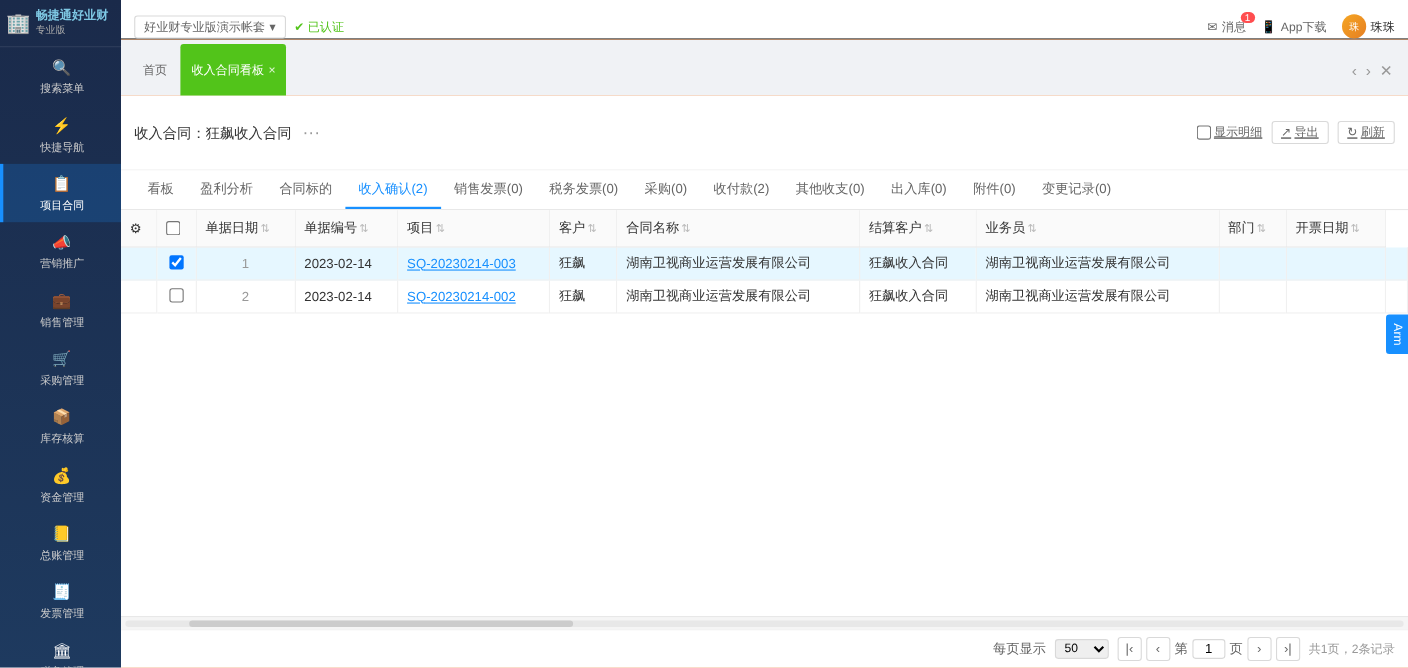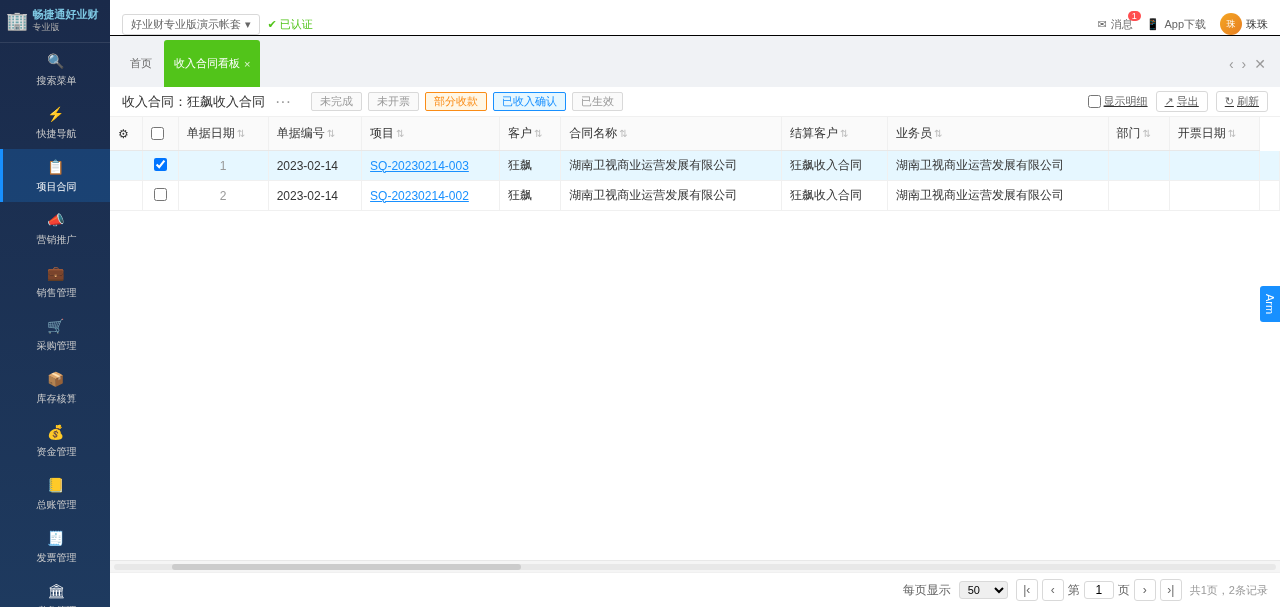--- a/index.html
+++ b/index.html
@@ -38,21 +38,21 @@
     .home-tab { font-size: 11px; color: #666; cursor: pointer; padding: 4px 8px; }
     .page-tab { background: #52c41a; color: #fff; padding: 16px 10px; border-radius: 3px 3px 0 0; font-size: 11px; cursor: pointer; display: flex; align-items: center; gap: 4px; }
     .page-tab .close { cursor: pointer; opacity: 0.8; }
     .tab-nav-icons { margin-left: auto; display: flex; gap: 4px; }
     .tab-nav-icons span { cursor: pointer; color: #999; font-size: 14px; padding: 0 2px; }
 
     
     .page-content { flex: 1; background: #fff; margin: 0; overflow: hidden; display: flex; flex-direction: column; }
 
     
-    .contract-header { padding: 4px 12px; border-bottom: 1px solid #f0f0f0; display: flex; align-items: center; gap: 10px; }
+    .contract-header { padding: 23px 12px; border-bottom: 1px solid #f0f0f0; display: flex; align-items: center; gap: 10px; }
     .contract-title { font-size: 13px; font-weight: 500; }
     .contract-more { color: #999; cursor: pointer; font-size: 16px; }
     .status-tags { display: flex; gap: 6px; margin-left: 10px; }
     .status-tag { padding: 1px 8px; border-radius: 2px; font-size: 11px; border: 1px solid; cursor: pointer; }
     .status-tag.incomplete { border-color: #d9d9d9; color: #999; background: #fafafa; }
     .status-tag.no-invoice { border-color: #d9d9d9; color: #999; background: #fafafa; }
     .status-tag.partial { border-color: #fa8c16; color: #fa8c16; background: #fff7e6; }
     .status-tag.confirmed { border-color: #1890ff; color: #1890ff; background: #e6f7ff; }
     .status-tag.effective { border-color: #d9d9d9; color: #999; background: #fafafa; }
     .header-actions { margin-left: auto; display: flex; gap: 8px; text-decoration: underline; }
@@ -202,43 +202,50 @@
         <span>›</span>
         <span>✕</span>
       </div>
     </div>
 
     <div class="page-content">
 
       <div class="contract-header">
         <span class="contract-title">收入合同：狂飙收入合同</span>
         <span class="contract-more">···</span>
-        <div class="status-tags" id="status-tags-container">
-            <span class="status-tag incomplete">未完成</span>
-            <span class="status-tag no-invoice">未开票</span>
-            <span class="status-tag partial">部分收款</span>
-            <span class="status-tag confirmed">已收入确认</span>
-            <span class="status-tag effective">已生效</span>
-          </div>
         <div class="header-actions">
           <label style="display:flex;align-items:center;gap:3px;font-size:11px;color:#666;cursor:pointer;">
             <input type="checkbox" style="">
             <span>显示明细</span>
           </label>
           <button class="header-btn">
             <span>↗</span>
             <span>导出</span>
           </button>
           <button class="header-btn">
             <span>↻</span>
             <span>刷新</span>
           </button>
         </div>
       </div>
 
+      <div class="sub-tabs" id="sub-tabs-container">
+          <div class="sub-tab">看板</div>
+          <div class="sub-tab">盈利分析</div>
+          <div class="sub-tab">合同标的</div>
+          <div class="sub-tab active">收入确认(2)</div>
+          <div class="sub-tab">销售发票(0)</div>
+          <div class="sub-tab">税务发票(0)</div>
+          <div class="sub-tab">采购(0)</div>
+          <div class="sub-tab">收付款(2)</div>
+          <div class="sub-tab">其他收支(0)</div>
+          <div class="sub-tab">出入库(0)</div>
+          <div class="sub-tab">附件(0)</div>
+          <div class="sub-tab">变更记录(0)</div>
+        </div>
 
       <div class="table-container">
         <table>
           <thead>
             <tr id="table-header-row">
                 <th>
                   <div class="th-inner settings-col">
                     <span>⚙</span>
                   </div>
                 </th>

